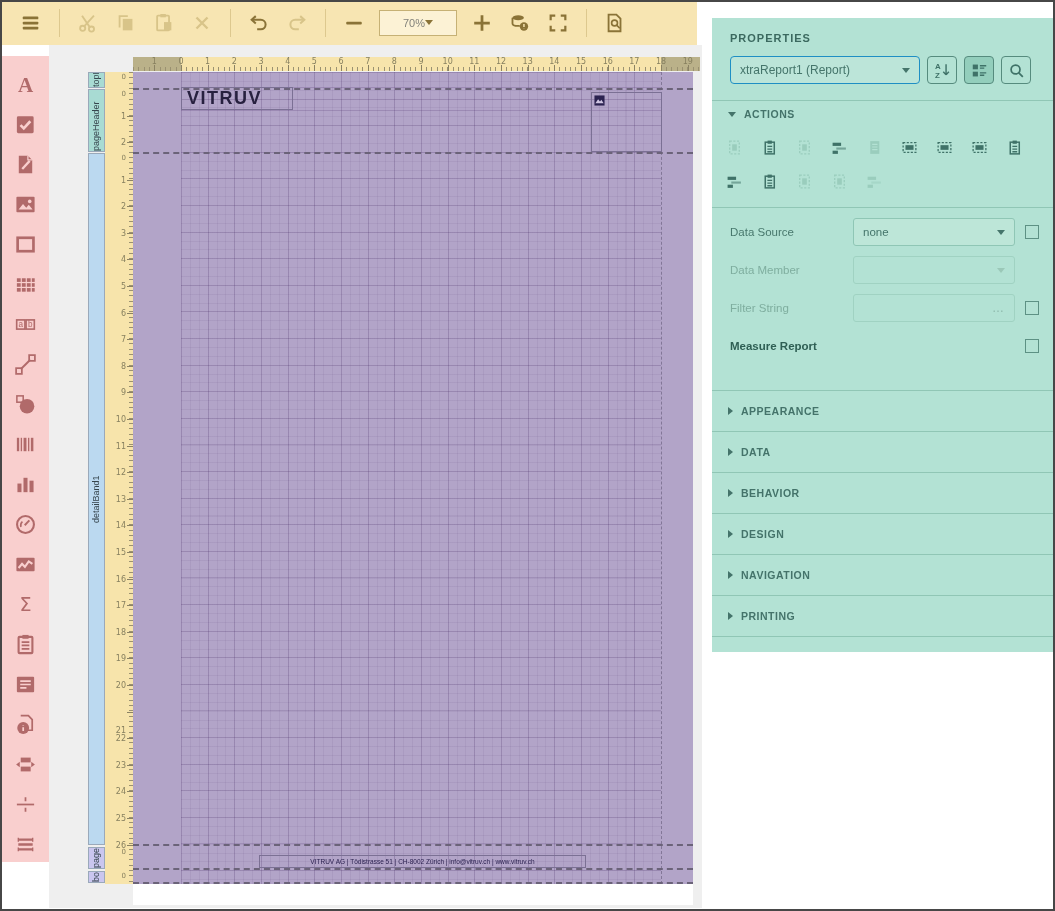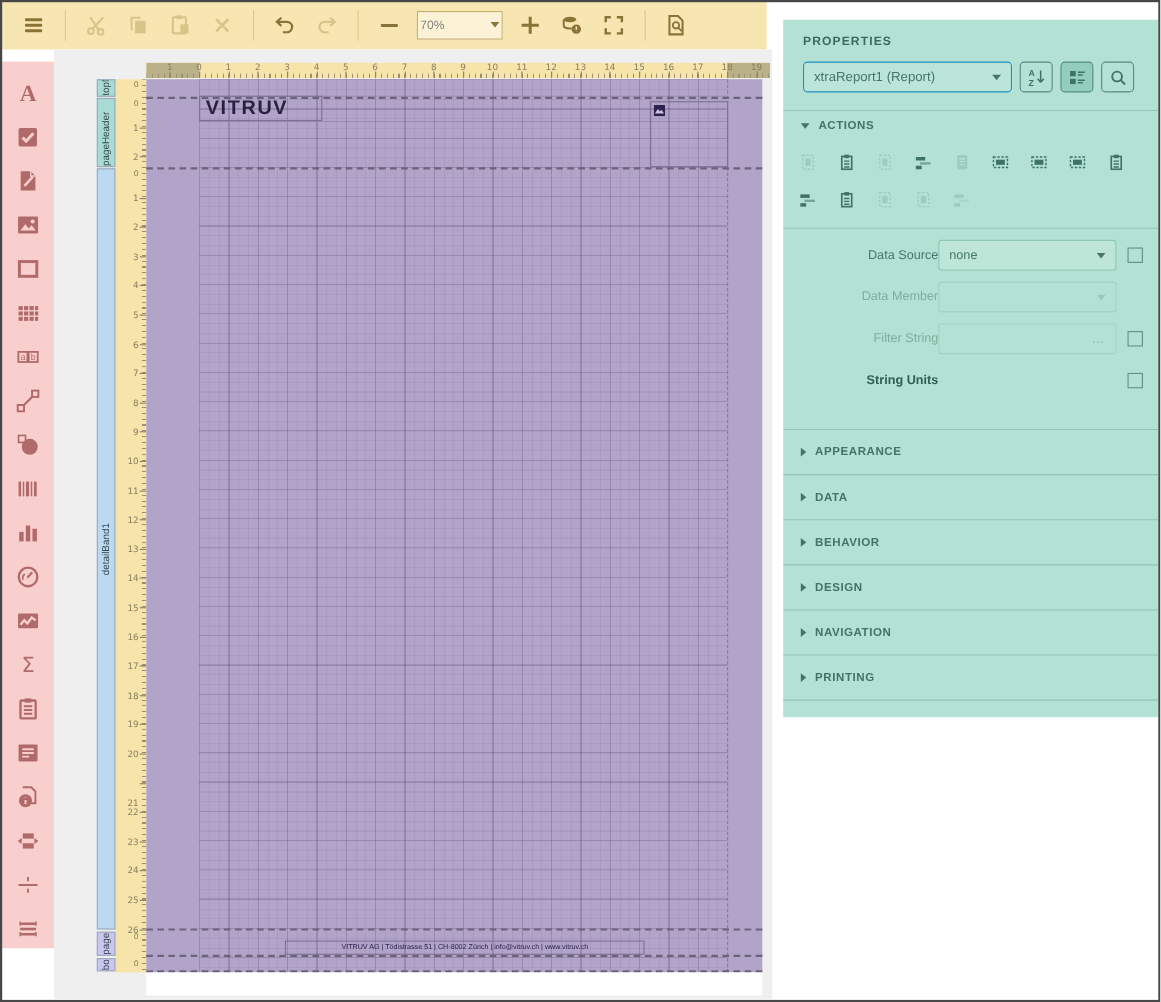--- a/index.html
+++ b/index.html
@@ -9,21 +9,21 @@
 
   
   #toolbar{position:absolute;left:2px;top:0;width:695px;height:45px;background:#f7e5b2;
            display:flex;align-items:center;padding-left:10px;box-sizing:border-box;}
   .tbtn{width:34px;height:34px;display:flex;align-items:center;justify-content:center;
         color:#8a7337;margin:0 2px;flex:0 0 auto;}
   .tbtn.off{color:#d8c489;}
   .tbtn svg{width:22px;height:22px;}
   .tsep{width:1px;height:28px;background:#ddc88e;margin:0 9px;flex:0 0 auto;}
   .zoom-box{width:78px;height:26px;background:#fcf2d5;border:1px solid #c6b175;border-radius:0;
-            display:flex;align-items:center;padding:0 2px;margin:0 6px;color:#83837b;font-size:11px;
+            display:flex;align-items:center;padding:0 23px;margin:0 6px;color:#83837b;font-size:11px;
             box-sizing:border-box;flex:0 0 auto;}
   .caret{width:0;height:0;border-left:4px solid transparent;border-right:4px solid transparent;
          border-top:5px solid currentColor;flex:0 0 auto;}
   .zoom-box .caret{margin-left:auto;color:#8a7337;}
 
   
   #toolbox{position:absolute;left:2px;top:56px;width:47px;height:806px;background:#f9cfce;
            display:flex;flex-direction:column;align-items:center;padding-top:8px;box-sizing:border-box;}
   .tool{width:40px;height:40px;display:flex;align-items:center;justify-content:center;color:#b16a6a;flex:0 0 auto;}
   .tool svg{width:23px;height:23px;}
@@ -96,21 +96,21 @@
            border-left:5px solid #44736a;margin-right:8px;}
   .arrow-d{width:0;height:0;border-left:4px solid transparent;border-right:4px solid transparent;
            border-top:5px solid #44736a;margin-right:8px;}
   .actrow{display:flex;padding-left:14px;}
   .actrow1{margin-top:10px;}
   .actrow2{margin-top:14px;}
   .act{width:35px;height:20px;display:flex;align-items:center;}
   .act svg{width:17px;height:17px;}
   .act.on{color:#3f7268;}
   .act.off{color:#9acdbd;}
-  #prop-fields{margin-top:6px;text-align:right;}
+  #prop-fields{margin-top:6px;}
   .fieldrow{display:flex;align-items:center;margin:10px 14px 0 18px;height:28px;}
   .flabel{width:123px;font-size:11.5px;color:#48786d;flex:0 0 auto;}
   .flabel.dim{color:#7fae9f;}
   .flabel.bold{font-weight:bold;color:#2f5f54;}
   .fctrl{width:162px;height:28px;border:1px solid #8fc6b5;border-radius:3px;background:#bde6d8;
          display:flex;align-items:center;padding:0 9px;font-size:11.5px;color:#45756b;
          box-sizing:border-box;flex:0 0 auto;}
   .fctrl .caret{margin-left:auto;color:#45756b;}
   .fctrl.dis{background:transparent;border-color:#a0d2c2;color:#8db8aa;}
   .fctrl.dis .caret{color:#9bc8b8;}
@@ -659,21 +659,21 @@
         </div>
         <div class="fieldrow">
           <div class="flabel dim">Filter String</div>
           <div class="fctrl dis">
             <span></span>
             <span class="dots">…</span>
           </div>
           <div class="fcheck"></div>
         </div>
         <div class="fieldrow">
-          <div class="flabel bold">String Units</div>
+          <div class="flabel bold">Measure Report</div>
           <div class="fcheck"></div>
         </div>
       </div>
 
     <div id="prop-sections" style="margin-top:30px;">
         <div class="secthead collapsed">
           <div class="arrow-r"></div>
           <span>APPEARANCE</span>
         </div>
         <div class="secthead collapsed">

